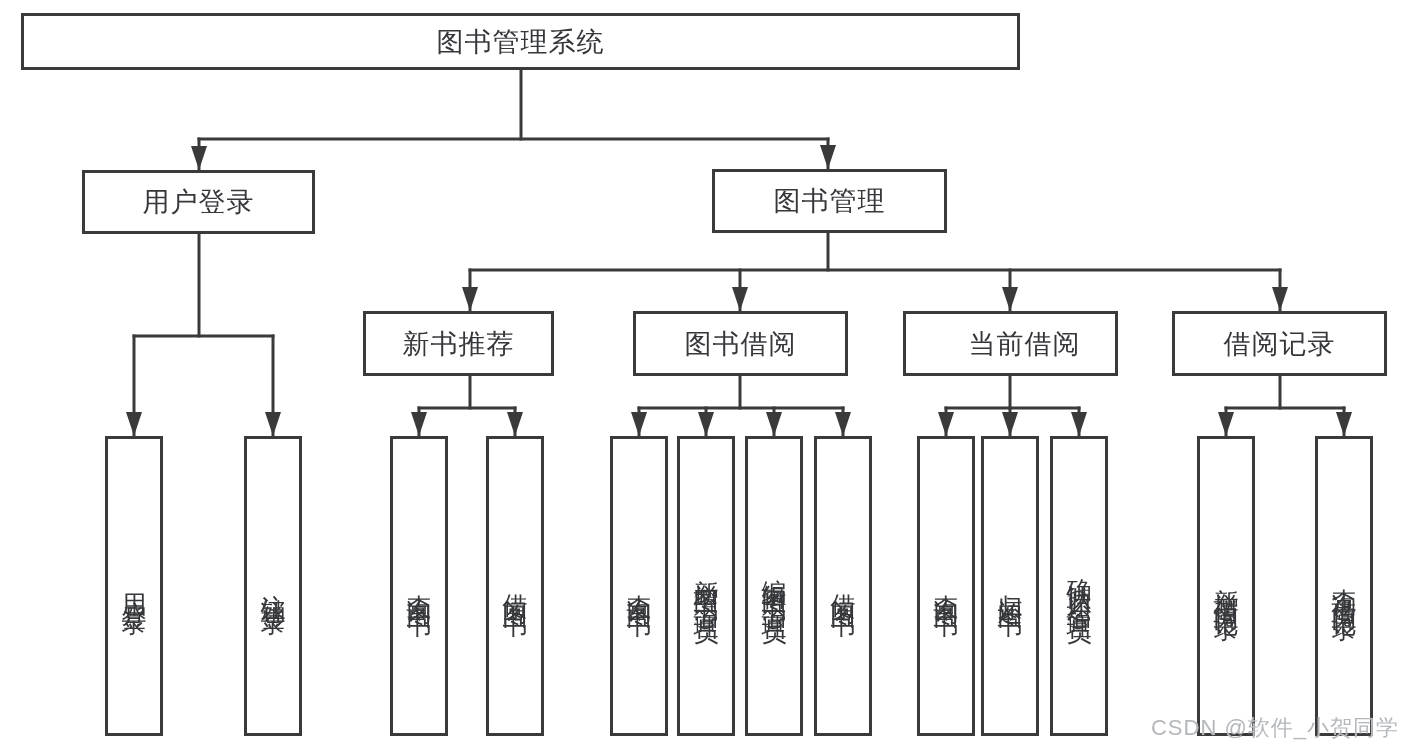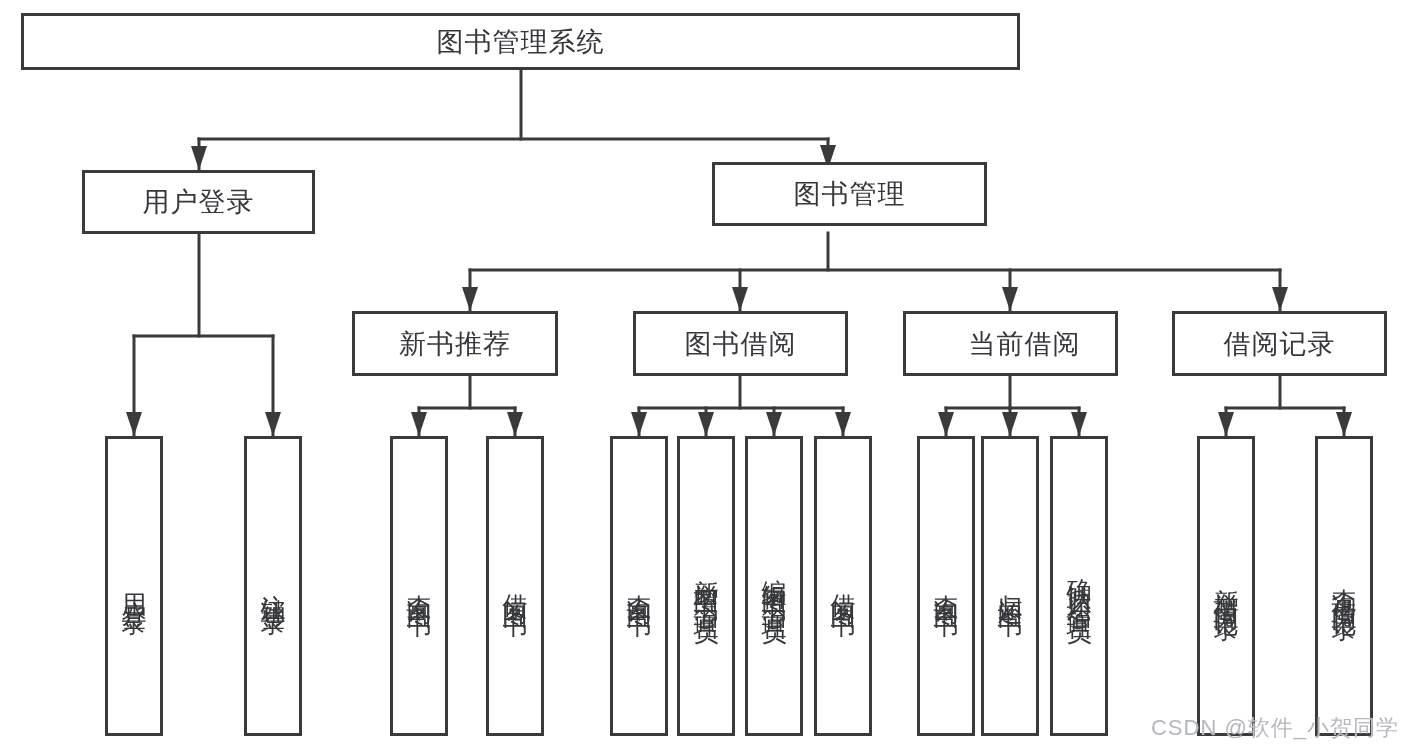--- a/index.html
+++ b/index.html
@@ -129,25 +129,25 @@
     </g>
   </svg>
 
   <div class="node hnode" style="left:21px; top:13px; width:999px; height:57px;">
     <span>图书管理系统</span>
   </div>
 
   <div class="node hnode" style="left:82px; top:170px; width:233px; height:64px;">
     <span>用户登录</span>
   </div>
-  <div class="node hnode" style="left:712px; top:162px; width:275px; height:64px;">
+  <div class="node hnode" style="left:712px; top:169px; width:235px; height:64px;">
     <span>图书管理</span>
   </div>
 
-  <div class="node hnode" style="left:352px; top:311px; width:206px; height:65px;">
+  <div class="node hnode" style="left:363px; top:311px; width:191px; height:65px;">
     <span>新书推荐</span>
   </div>
   <div class="node hnode" style="left:633px; top:311px; width:215px; height:65px;">
     <span>图书借阅</span>
   </div>
   <div class="node hnode" style="left:903px; top:311px; width:215px; height:65px;padding-left:28px;">
     <span>当前借阅</span>
   </div>
   <div class="node hnode" style="left:1172px; top:311px; width:215px; height:65px;">
     <span>借阅记录</span>

